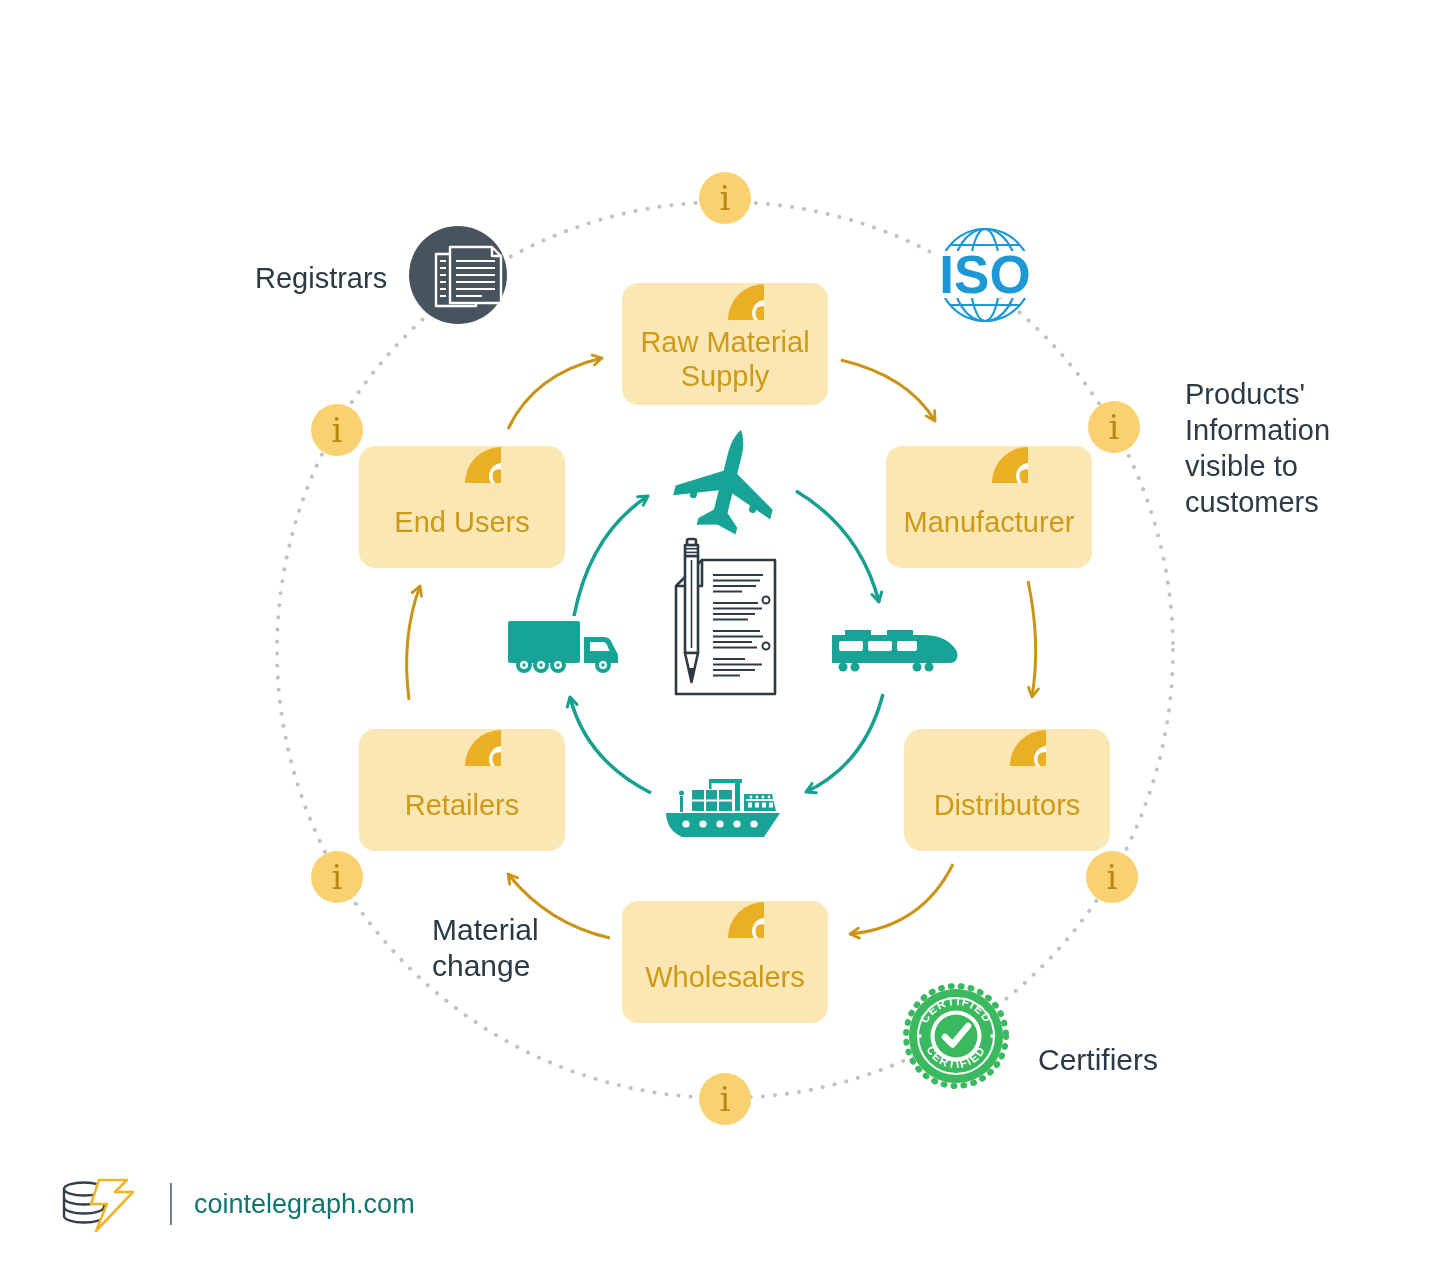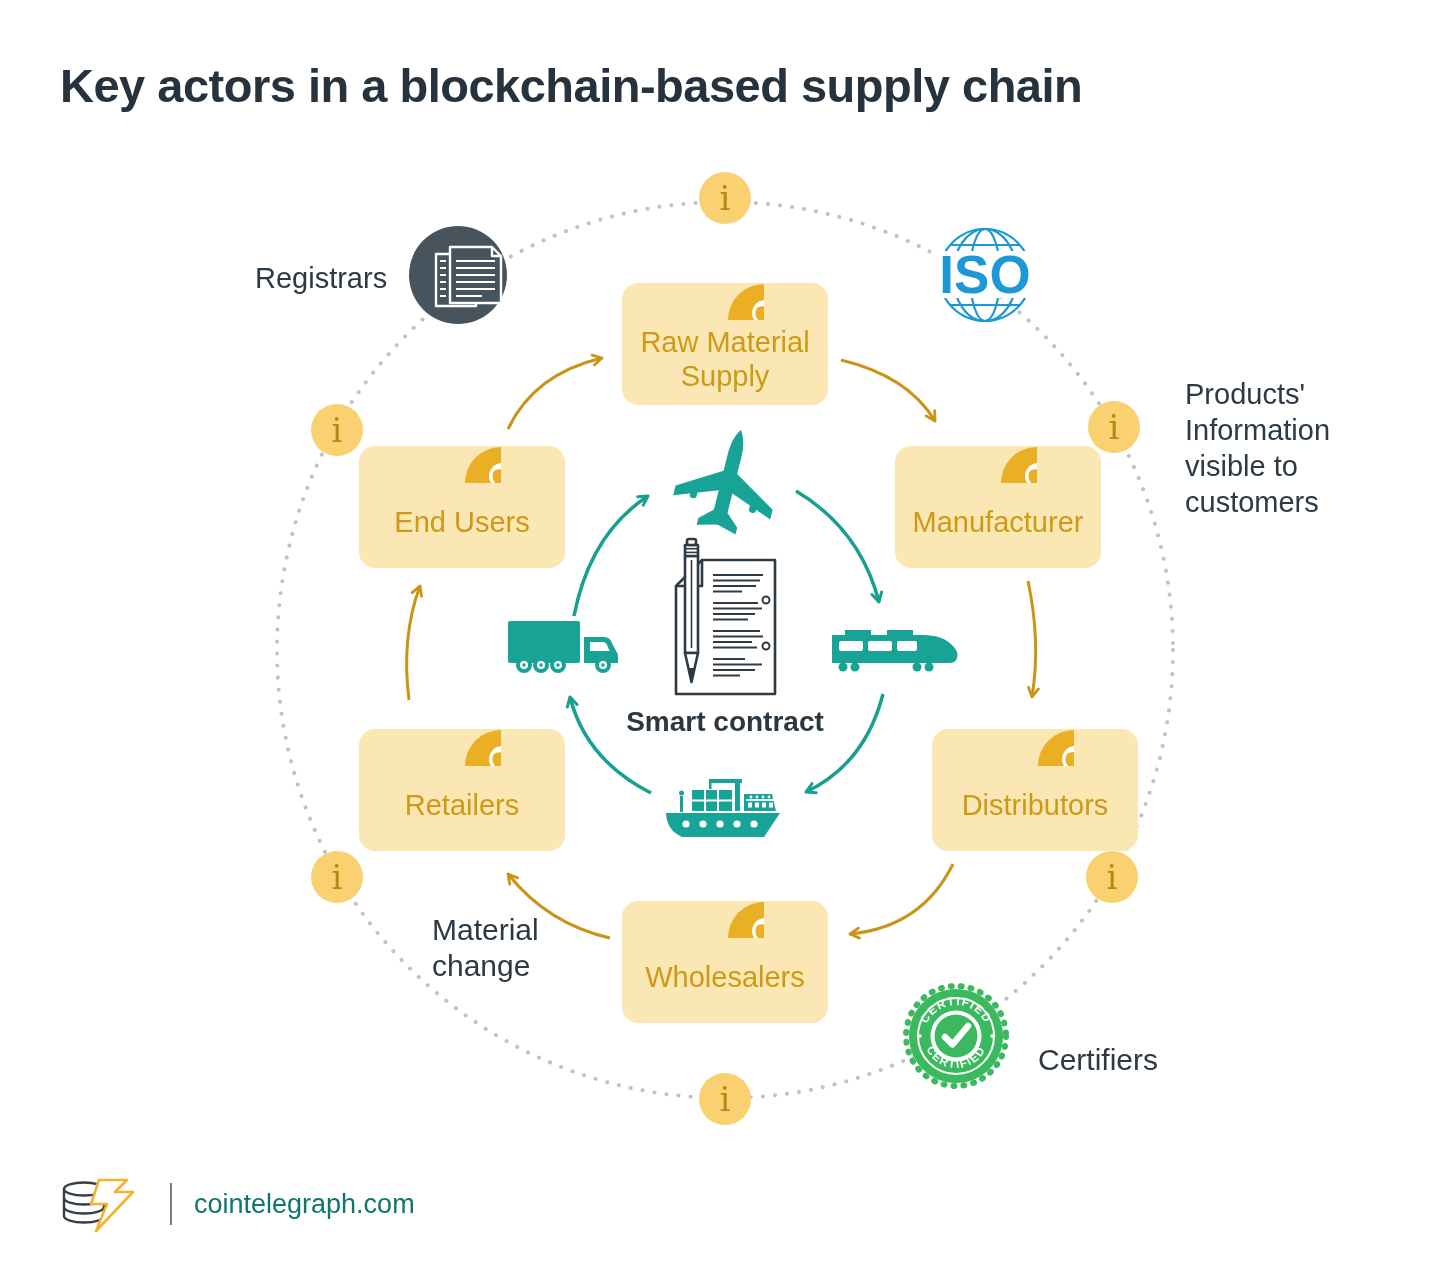--- a/index.html
+++ b/index.html
@@ -34,21 +34,20 @@
   }
   .footer{position:absolute;left:58px;top:1176px;display:flex;align-items:center;}
   .footer-divider{width:2px;height:42px;background:#747E85;margin-left:24px;margin-right:22px;}
   .footer-site{font-size:27px;color:#0f766e;}
 </style>
 </head>
 <body>
 
 <div class="canvas">
 
-  <h1 class="page-title">Key actors in a blockchain-based supply chain</h1>
 
   <svg class="diagram-svg" width="1450" height="1284" viewBox="0 0 1450 1284">
     <defs>
       <marker id="mTeal" markerUnits="userSpaceOnUse" markerWidth="16" markerHeight="16" refX="12" refY="8" orient="auto">
         <path d="M 3 3 L 12 8 L 3 13" fill="none" stroke="#17A08F" stroke-width="3" stroke-linecap="round" stroke-linejoin="round"></path>
       </marker>
       <marker id="mGold" markerUnits="userSpaceOnUse" markerWidth="16" markerHeight="16" refX="12" refY="8" orient="auto">
         <path d="M 3 3 L 12 8 L 3 13" fill="none" stroke="#C99417" stroke-width="2.8" stroke-linecap="round" stroke-linejoin="round"></path>
       </marker>
       <symbol id="person" viewBox="-40 -40 80 80">
@@ -251,27 +250,27 @@
       <path d="M 99 1180 L 127 1180 L 115 1192 L 133 1192 L 96 1231 L 107 1204 L 91 1204 Z" fill="#ffffff" stroke="#F2B32B" stroke-width="2.6" stroke-linejoin="round"></path>
     </g>
   </svg>
 
   <div class="box" style="left:622px;top:283px;">
     <svg class="avatar" viewBox="-40 -40 80 80">
         <use href="#person"></use>
       </svg>
     <span class="box-label">Raw Material Supply</span>
   </div>
-  <div class="box" style="left:886px;top:446px;margin-left:9px;">
+  <div class="box" style="left:886px;top:446px;">
     <svg class="avatar" viewBox="-40 -40 80 80">
         <use href="#person"></use>
       </svg>
     <span class="box-label">Manufacturer</span>
   </div>
-  <div class="box" style="left:932px;top:729px;">
+  <div class="box" style="left:904px;top:729px;border-radius:18px;">
     <svg class="avatar" viewBox="-40 -40 80 80">
         <use href="#person"></use>
       </svg>
     <span class="box-label">Distributors</span>
   </div>
   <div class="box" style="left:622px;top:901px;">
     <svg class="avatar" viewBox="-40 -40 80 80">
         <use href="#person"></use>
       </svg>
     <span class="box-label">Wholesalers</span>
@@ -305,21 +304,20 @@
       <span>i</span>
     </div>
   <div class="info" style="left:699px;top:1073px;">
       <span>i</span>
     </div>
 
   <div class="callout" style="left:255px;top:260px;">Registrars</div>
   <div class="callout" style="left:1185px;top:376px;width:172px;">Products' Information visible to customers</div>
   <div class="callout" style="left:432px;top:912px;width:170px;font-size:30px;">Material change</div>
   <div class="callout" style="left:1038px;top:1018px;font-size:30px;margin-top:24px;">Certifiers</div>
-  <div class="smart-label">Smart contract</div>
 
   <div class="footer">
     <div style="width:88px;height:56px;"></div>
     <div class="footer-divider"></div>
     <span class="footer-site">cointelegraph.com</span>
   </div>
 
 </div>
 
 </body></html>

